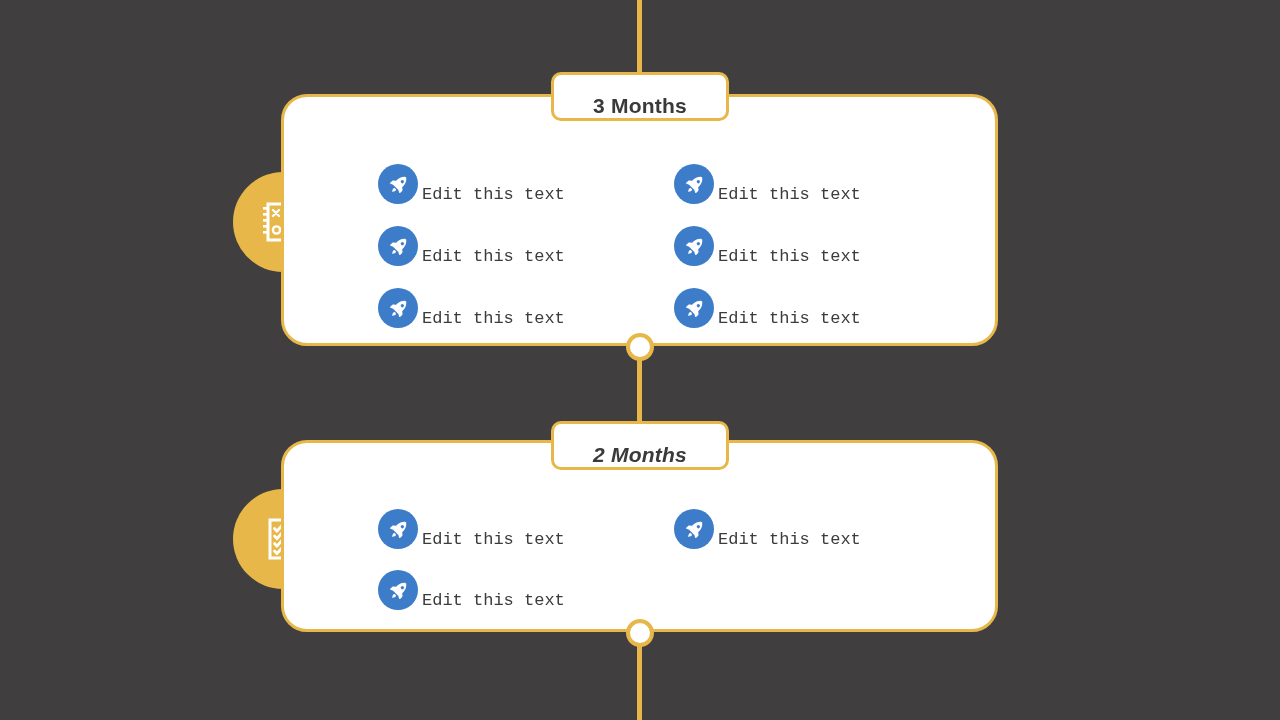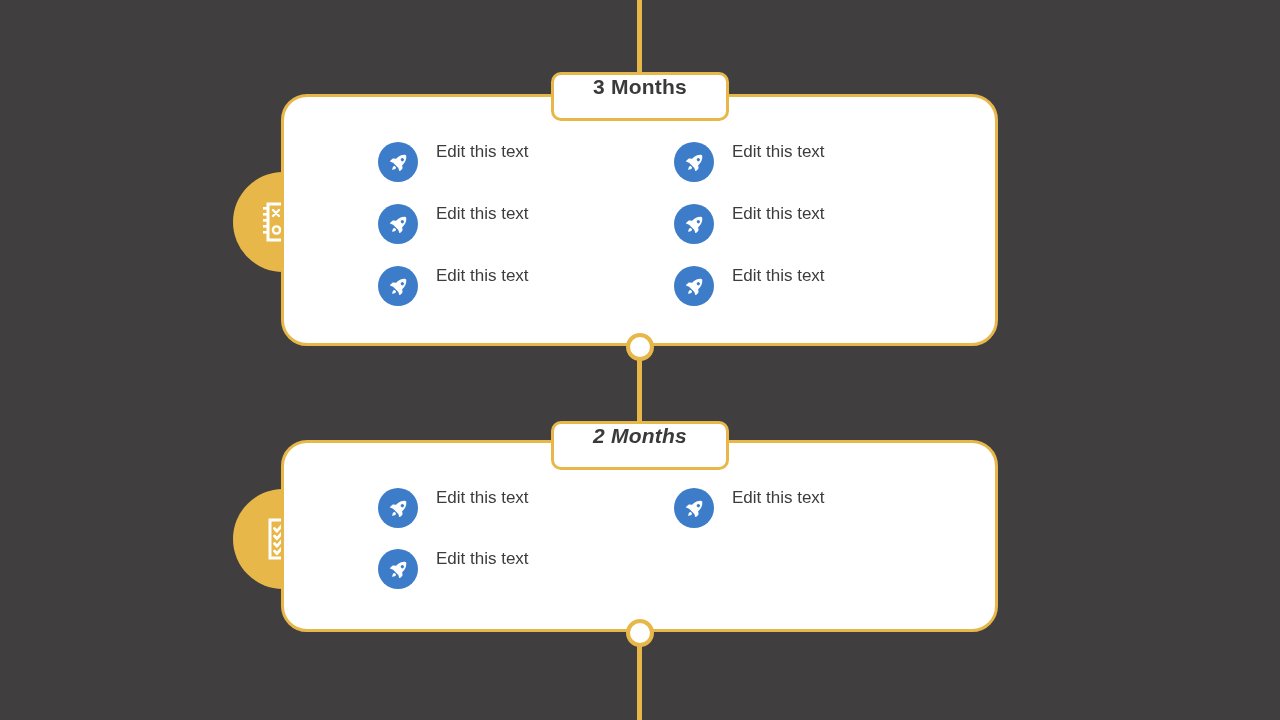--- a/index.html
+++ b/index.html
@@ -64,21 +64,21 @@
   
   .label-tab {
     position: absolute;
     left: 551px;
     width: 178px;
     height: 49px;
     background: #FFFFFF;
     border: 3px solid #E8B74A;
     border-radius: 10px;
     display: flex;
-    align-items: flex-start;
+    align-items: flex-end;
     justify-content: center;
     z-index: 7;
   }
   .label-tab-1 { top: 72px; }
   .label-tab-2 { top: 421px; font-style: italic; }
 
   .label-tab-text {
     font-size: 21px;
     font-weight: bold;
     color: #3A3A3A;
@@ -116,22 +116,23 @@
     grid-template-rows: 62px 62px 62px;
   }
   .bullets-2 {
     left: 378px;
     top: 488px;
     grid-template-rows: 61px 61px;
   }
 
   .bullet {
     display: flex;
-    align-items: flex-start;
-    gap: 18px;
+    align-items: flex-end;
+    gap: 4px;
+    font-family: Liberation Mono, monospace;
   }
 
   .bullet-icon {
     width: 40px;
     height: 40px;
     min-width: 40px;
     border-radius: 50%;
     background: #3D7CC9;
     display: flex;
     align-items: center;

